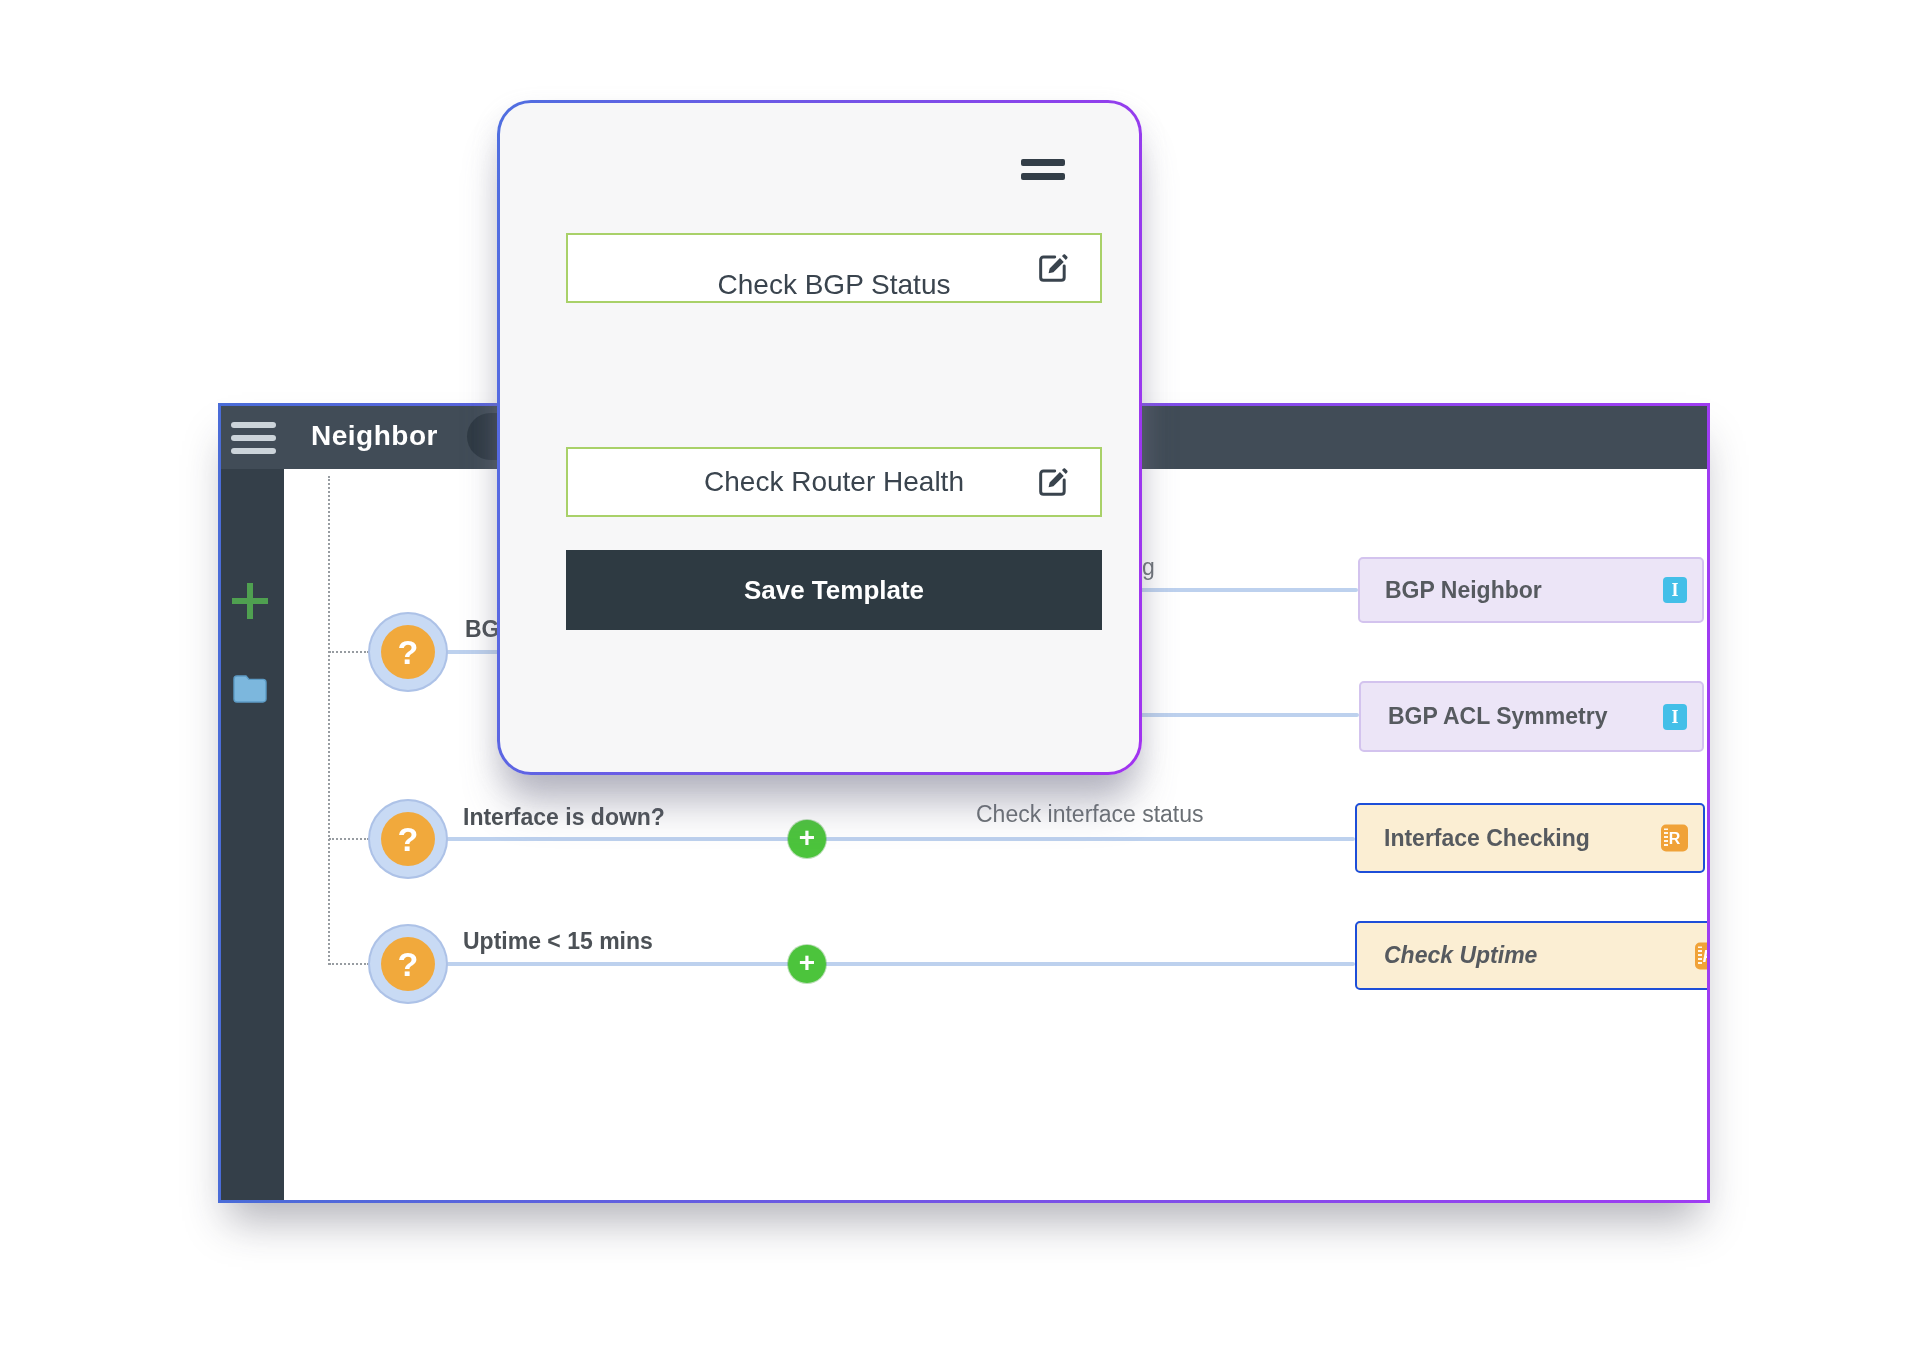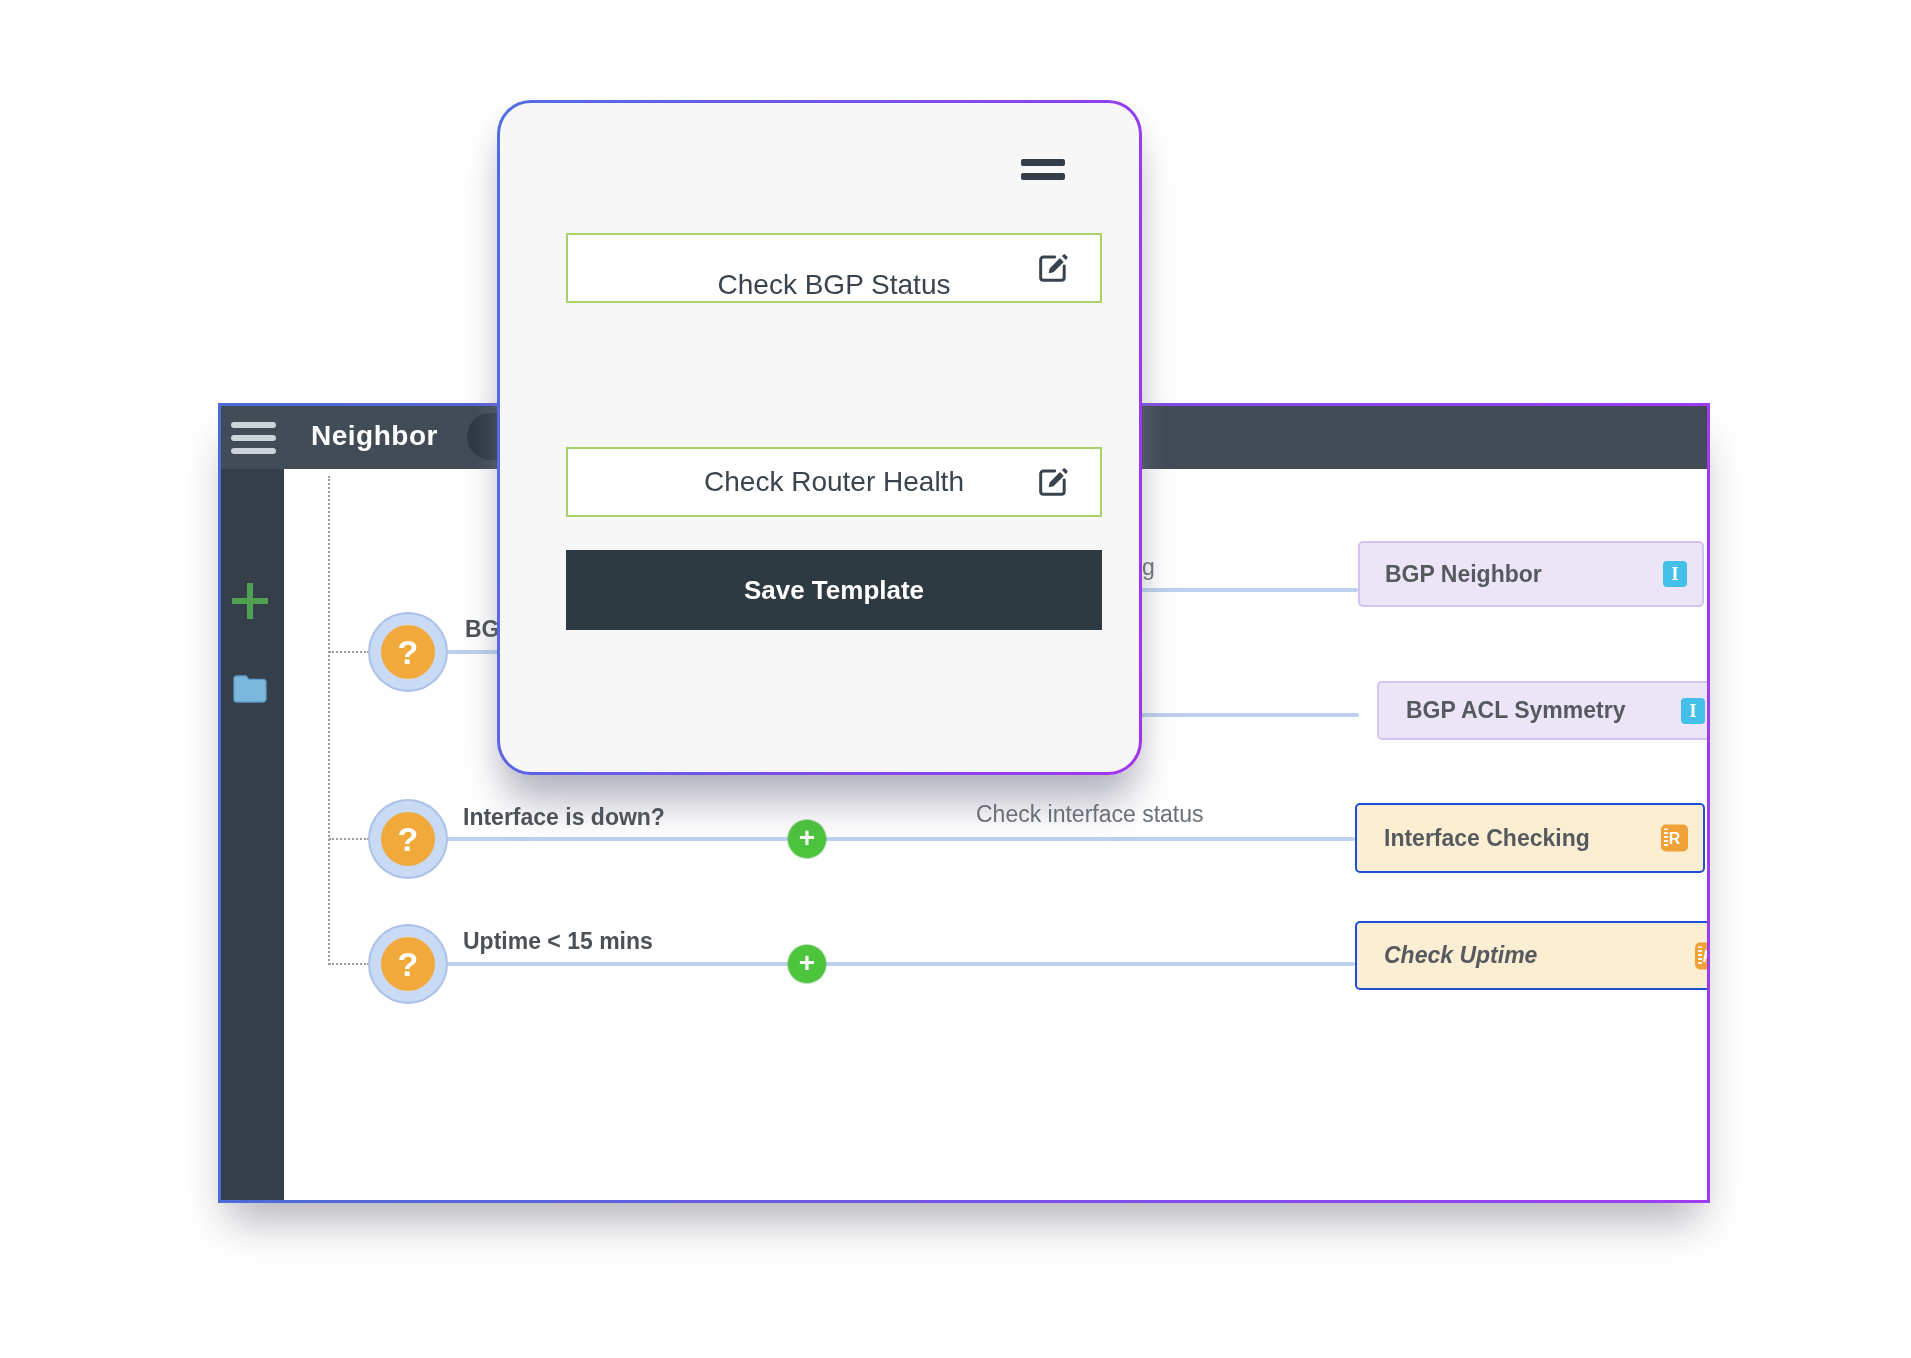--- a/index.html
+++ b/index.html
@@ -123,25 +123,25 @@
       <div class="branch-label" style="left:181px;top:147px;">BG</div>
       <div class="branch-label" style="left:179px;top:335px;">Interface is down?</div>
       <div class="branch-label" style="left:179px;top:459px;">Uptime &lt; 15 mins</div>
 
       <div class="plus-node" style="left:504px;top:351px;">+</div>
       <div class="plus-node" style="left:504px;top:476px;">+</div>
 
       <div class="edge-label" style="left:858px;top:85px;">g</div>
       <div class="edge-label" style="left:674px;top:332px;margin-left:18px;">Check interface status</div>
 
-      <div class="target lavender" style="left:1074px;top:72px;width:346px;height:66px;padding-left:25px;">
+      <div class="target lavender" style="left:1074px;top:88px;width:346px;height:66px;padding-left:25px;">
         <span>BGP Neighbor</span>
         <span class="badge badge-i">I</span>
       </div>
-      <div class="target lavender" style="left:1075px;top:212px;width:345px;height:59px;margin-left:18px;">
+      <div class="target lavender" style="left:1075px;top:212px;width:345px;height:71px;">
         <span>BGP ACL Symmetry</span>
         <span class="badge badge-i">I</span>
       </div>
       <div class="target peach" style="left:1071px;top:334px;width:350px;height:70px;">
         <span>Interface Checking</span>
         <span class="badge badge-r">R</span>
       </div>
       <div class="target peach" style="left:1071px;top:452px;width:384px;height:69px;font-style:italic;">
         <span>Check Uptime</span>
         <span class="badge badge-r">R</span>

